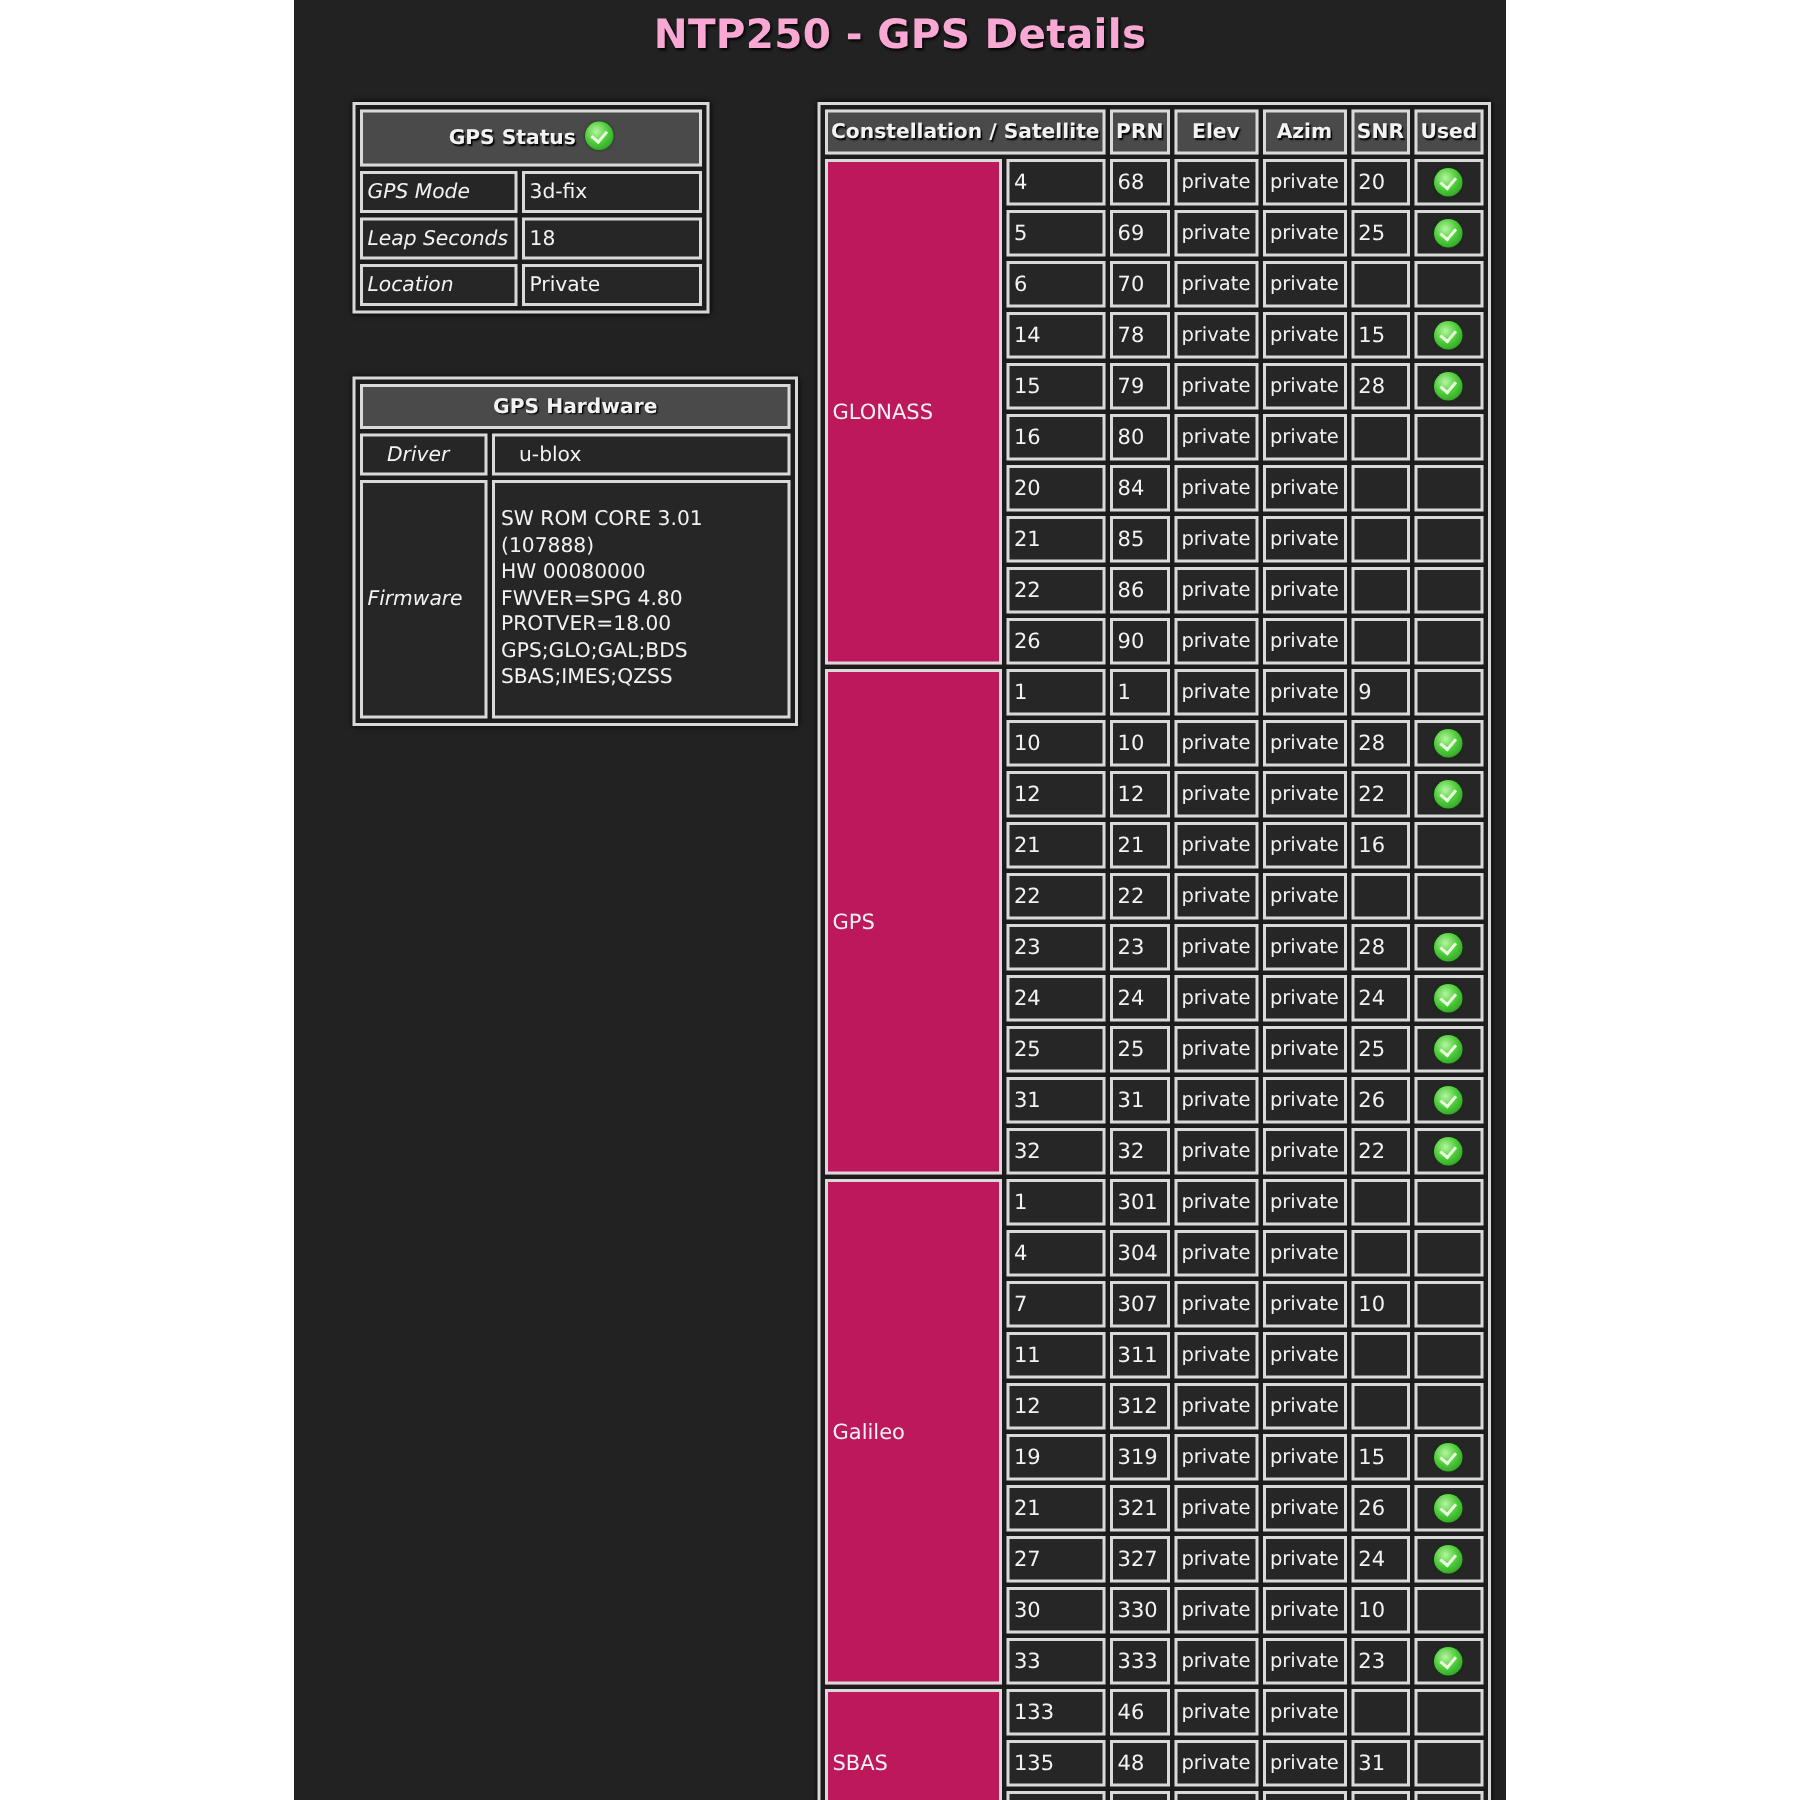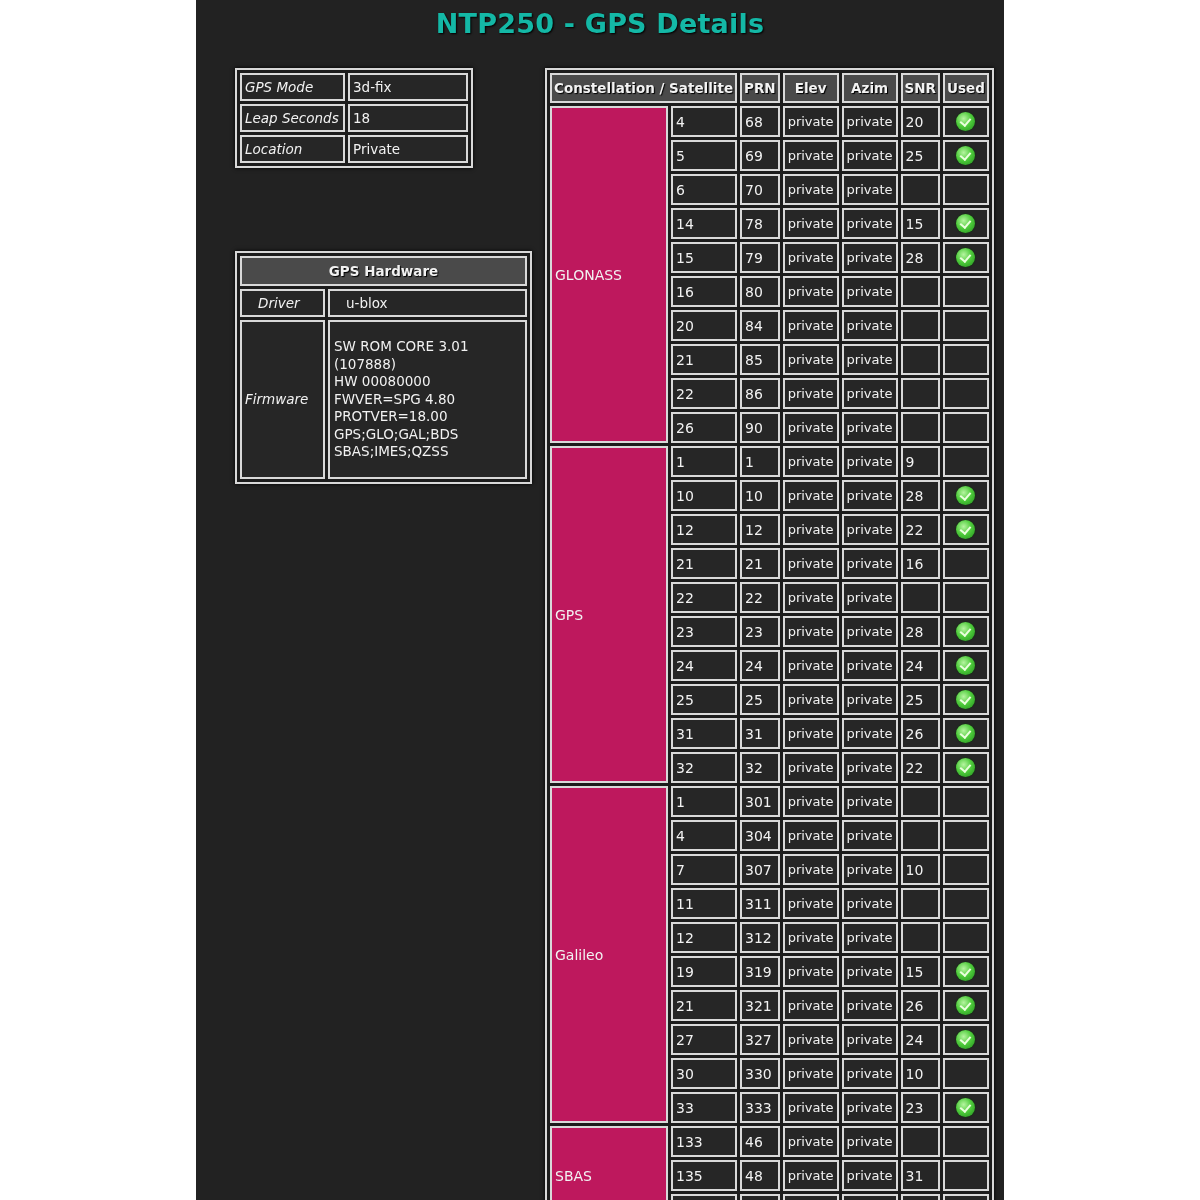--- a/index.html
+++ b/index.html
@@ -1,20 +1,20 @@
 <!DOCTYPE html>
 <html><head>
 <meta charset="utf-8">
 <style>
   html, body { margin: 0; padding: 0; background: #ffffff; }
   body { width: 1200px; height: 1200px; position: relative; overflow: hidden;
          font-family: "DejaVu Sans", "Liberation Sans", sans-serif; }
   .page { position: absolute; left: 196px; top: 0; width: 808px; height: 1200px; background: #222222; }
   .title { position: absolute; left: 0; top: 8px; width: 808px; text-align: center;
-           color: #14b8a6; font-weight: bold; font-size: 27px; letter-spacing: 0.2px;
+           color: #f9a8d4; font-weight: bold; font-size: 27px; letter-spacing: 0.2px;
            text-shadow: 1px 1px 2px #000; }
 
   table.box { position: absolute; border-collapse: separate; border-spacing: 3px;
               background: #1c1c1c; border: 2px solid #d8d8d8; box-shadow: 0 0 4px #000; }
   table.box td, table.box th { border: 2px solid #d9d9d9; color: #f2f2f2;
               font-size: 13.5px; padding: 0 3px; background: #262626; }
   table.box th { background: #4a4a4a; font-weight: bold; text-align: center;
               text-shadow: 1px 1px 1px #000; }
   .lbl { font-style: italic; }
 
@@ -44,20 +44,25 @@
   .hdr-ok { margin-left: 6px; position: relative; top: -2px; }
 </style>
 </head>
 <body>
 
 <div class="page">
   <div class="title">NTP250 - GPS Details</div>
 
   <table class="box" id="status">
     <tbody>
+        <tr>
+      <th colspan="2">
+        <span>GPS Status</span><span class="ok hdr-ok"></span>
+      </th>
+    </tr>
     <tr>
       <td class="lbl">GPS Mode</td>
       <td>3d-fix</td>
     </tr>
     <tr>
       <td class="lbl">Leap Seconds</td>
       <td>18</td>
     </tr>
     <tr>
       <td class="lbl">Location</td>

